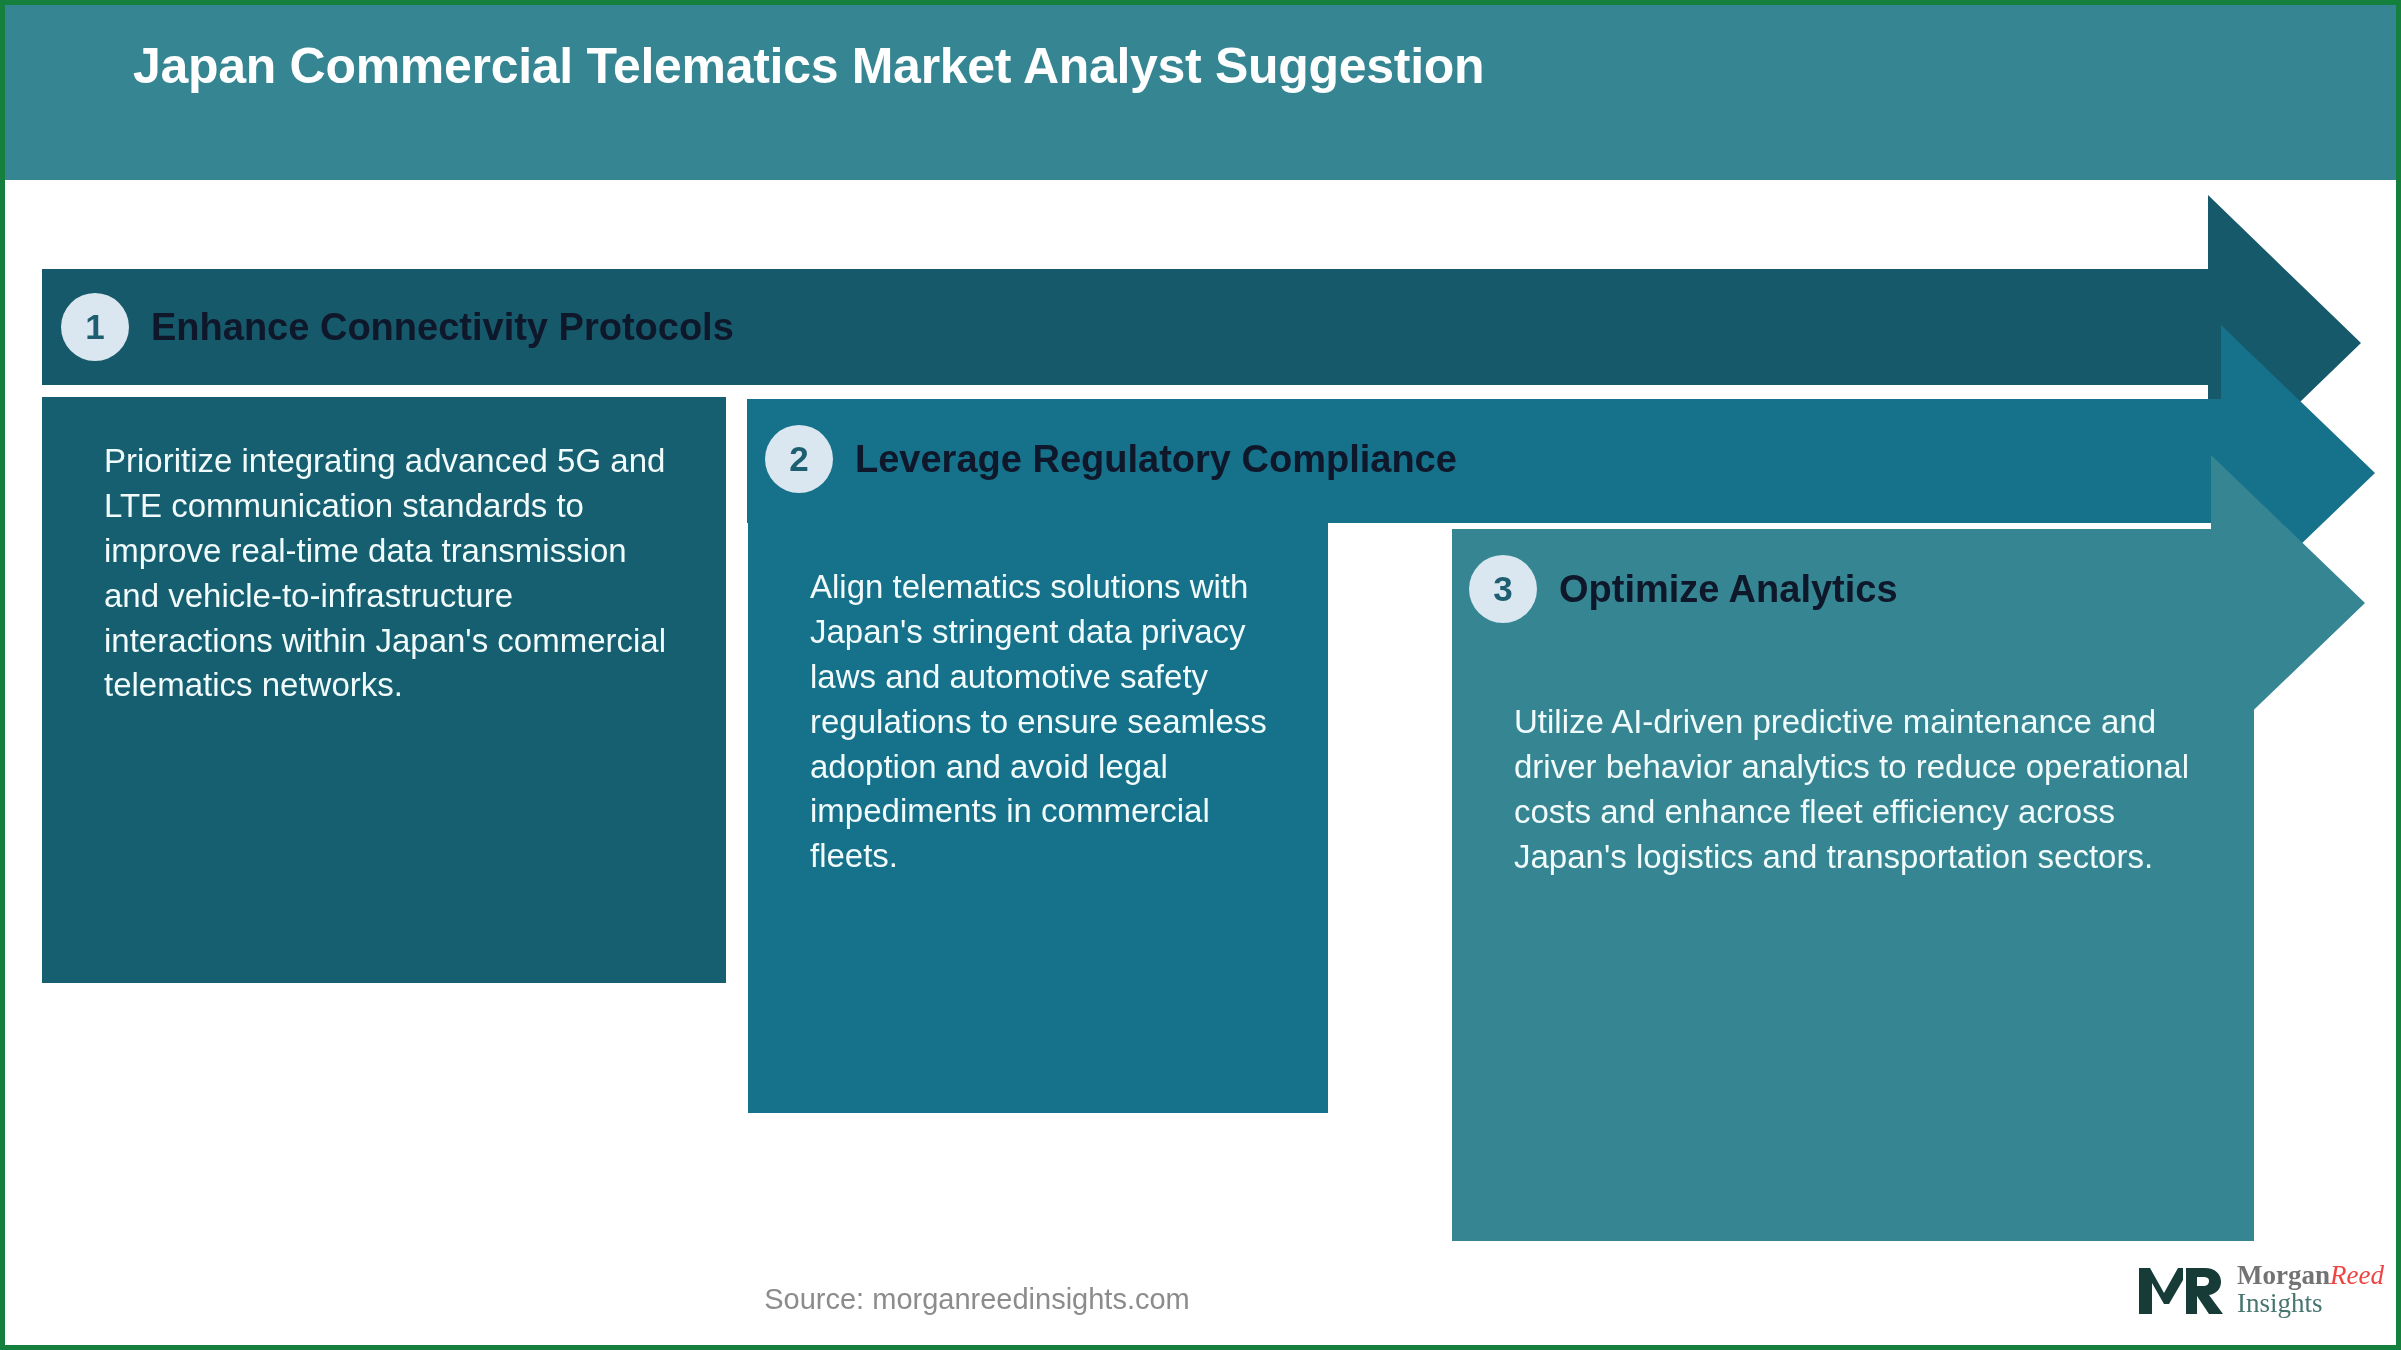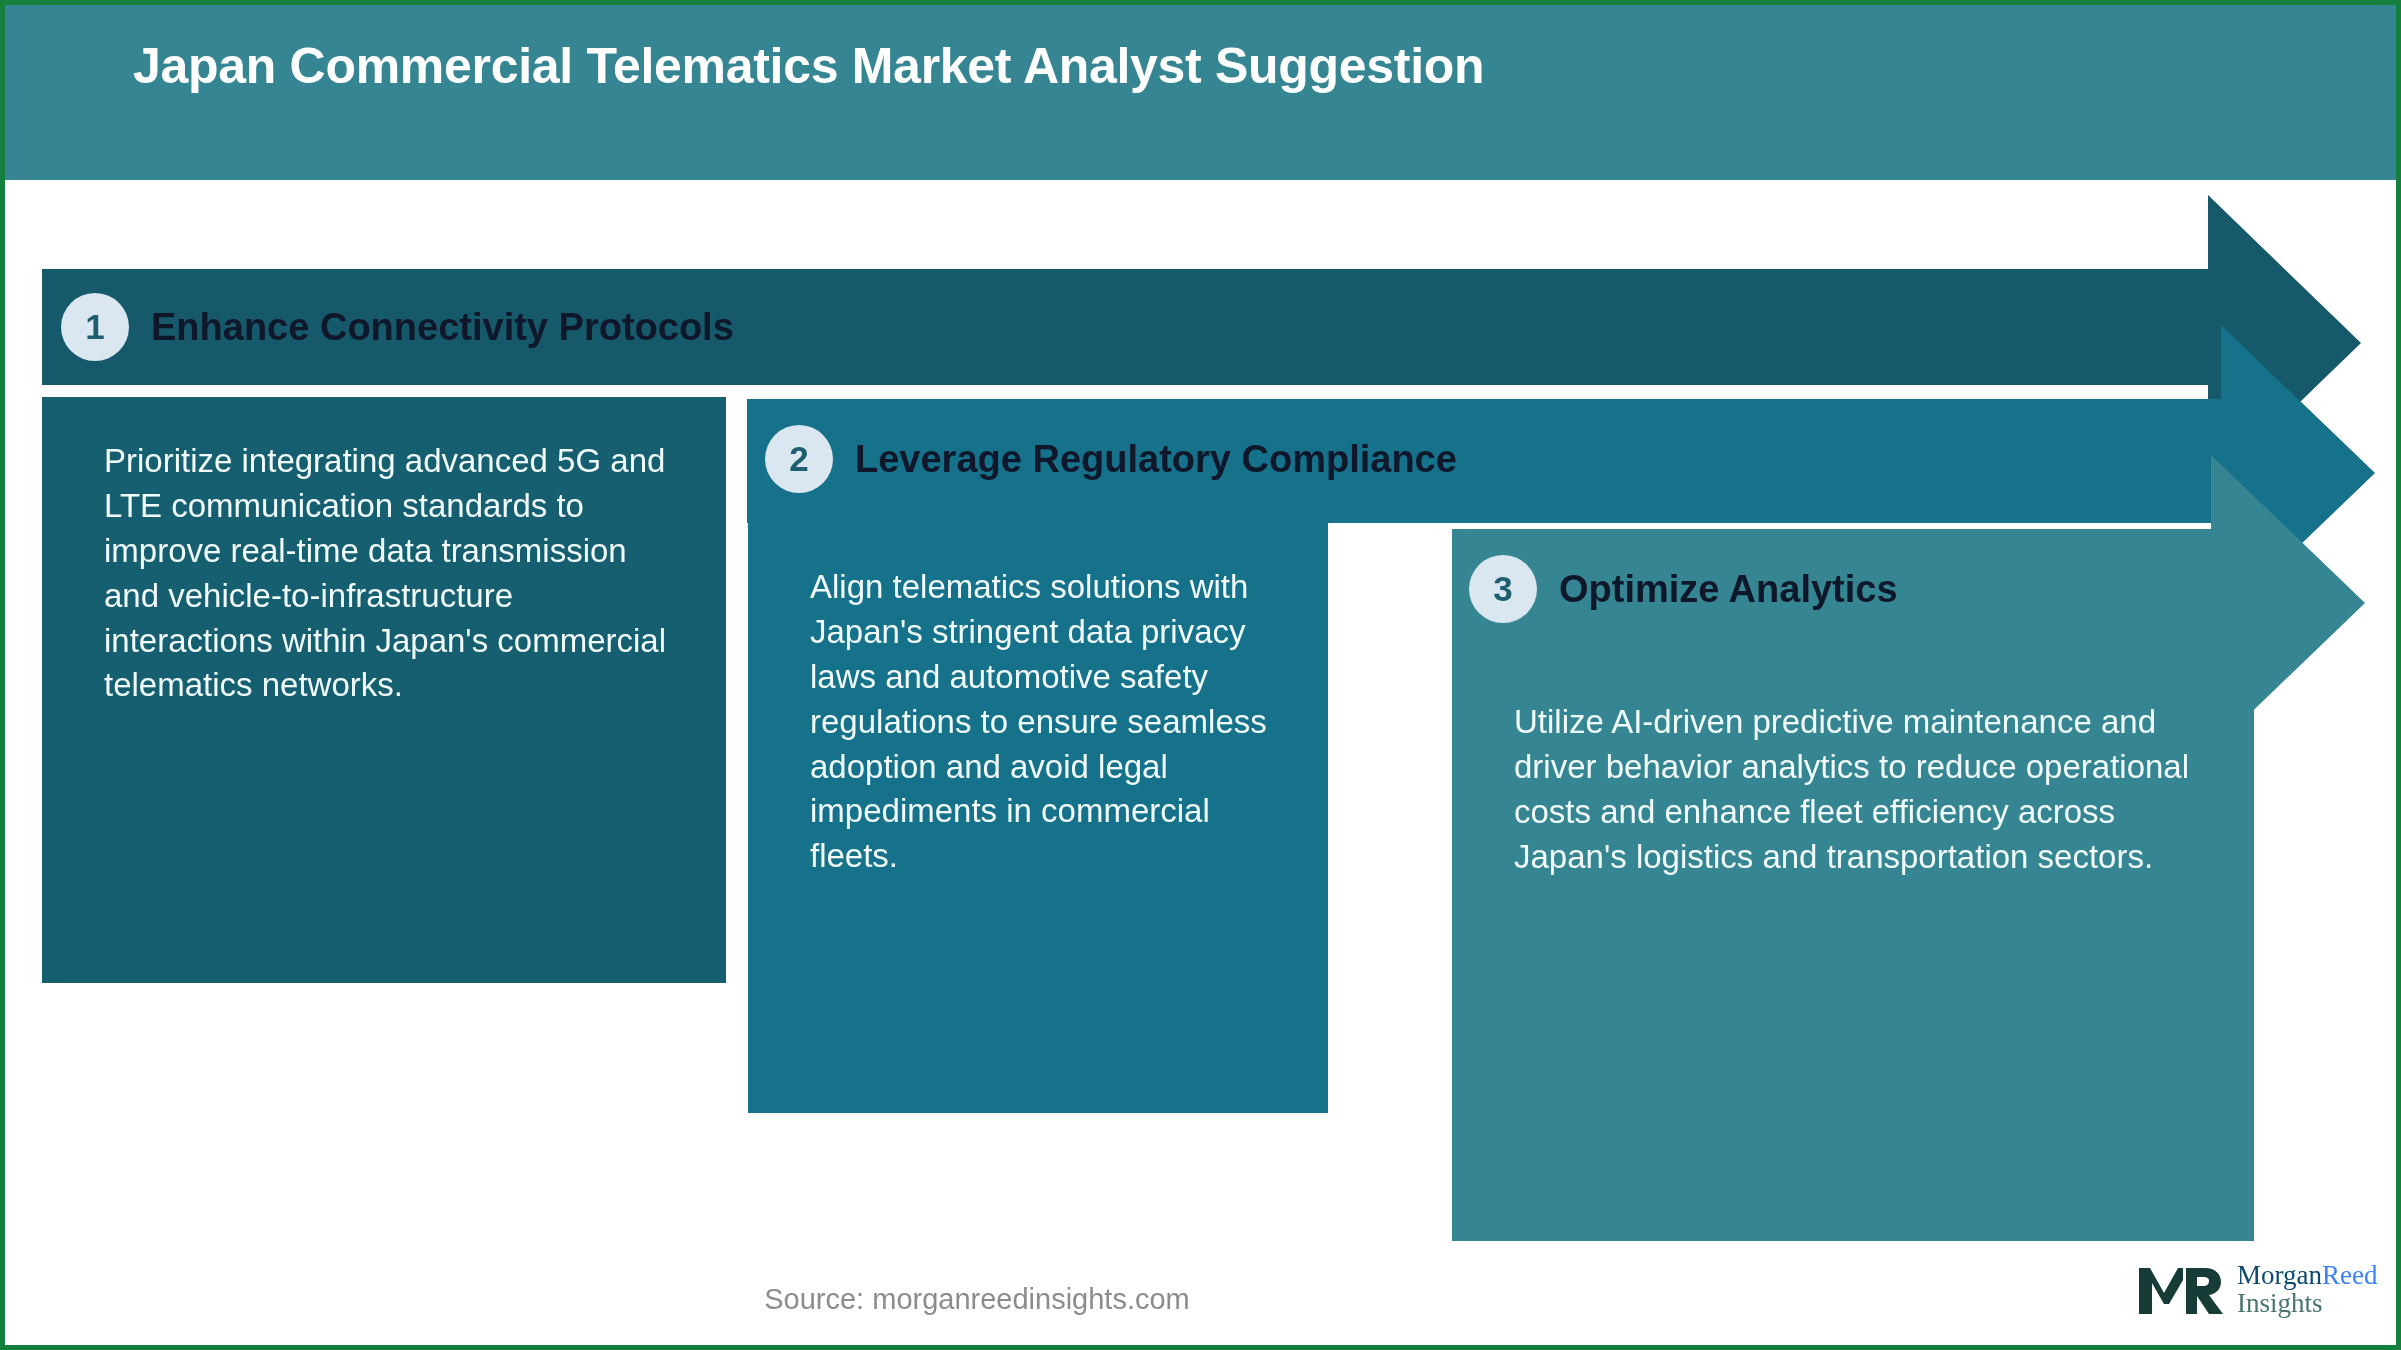--- a/index.html
+++ b/index.html
@@ -110,22 +110,22 @@
   #logo-words{
     display:flex;
     flex-direction:column;
     justify-content:center;
     line-height:1.02;
   }
   .logo-line1{
     font-family:"Liberation Serif","DejaVu Serif",serif;
     font-size:27px;
   }
-  .logo-morgan{font-weight:normal;color:#0c4a6e;}
-  .logo-reed{font-weight:normal;color:#3b82f6;}
+  .logo-morgan{font-weight:bold;color:#737373;}
+  .logo-reed{font-weight:normal;color:#ef4444;font-style:italic;}
   .logo-line2{
     font-family:"Liberation Serif","DejaVu Serif",serif;
     font-size:27px;
     color:#47756f;
   }
 </style>
 </head>
 <body>
 
 <div id="canvas">

